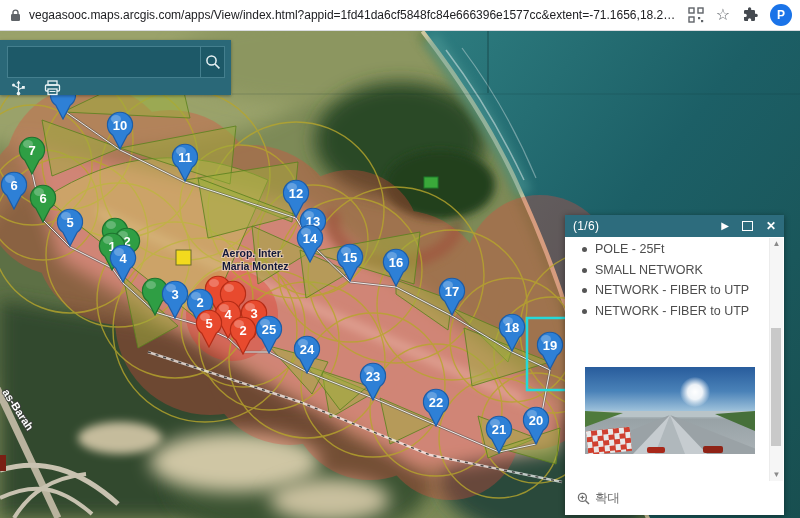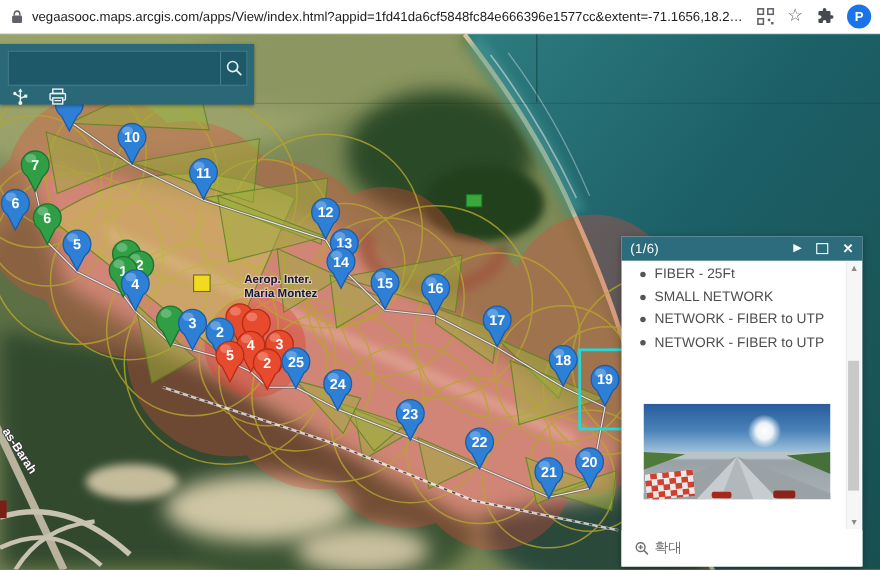--- a/index.html
+++ b/index.html
@@ -448,21 +448,21 @@
   <div class="pp-header">
     <span class="pp-title">(1/6)</span>
     <div class="pp-actions">
       <span class="pp-next">▶</span>
       <span class="pp-max"></span>
       <span class="pp-close">✕</span>
     </div>
   </div>
   <div class="pp-body">
     <ul class="pp-list">
-      <li><span>FIBER - 25Ft</span></li>
+      <li><span>POLE - 25Ft</span></li>
       <li><span>SMALL NETWORK</span></li>
       <li><span>NETWORK - FIBER to UTP</span></li>
       <li><span>NETWORK - FIBER to UTP</span></li>
     </ul>
     <div class="pp-img pano">
       <div class="pano-sky"></div>
       <div class="pano-sun"></div>
       <svg viewBox="0 0 170 87" width="170" height="87">
         <rect x="0" y="44" width="170" height="6" fill="#b9c4c8"></rect>
         <path d="M0,44 L38,46 L0,60 Z" fill="#4e7a3c"></path>

